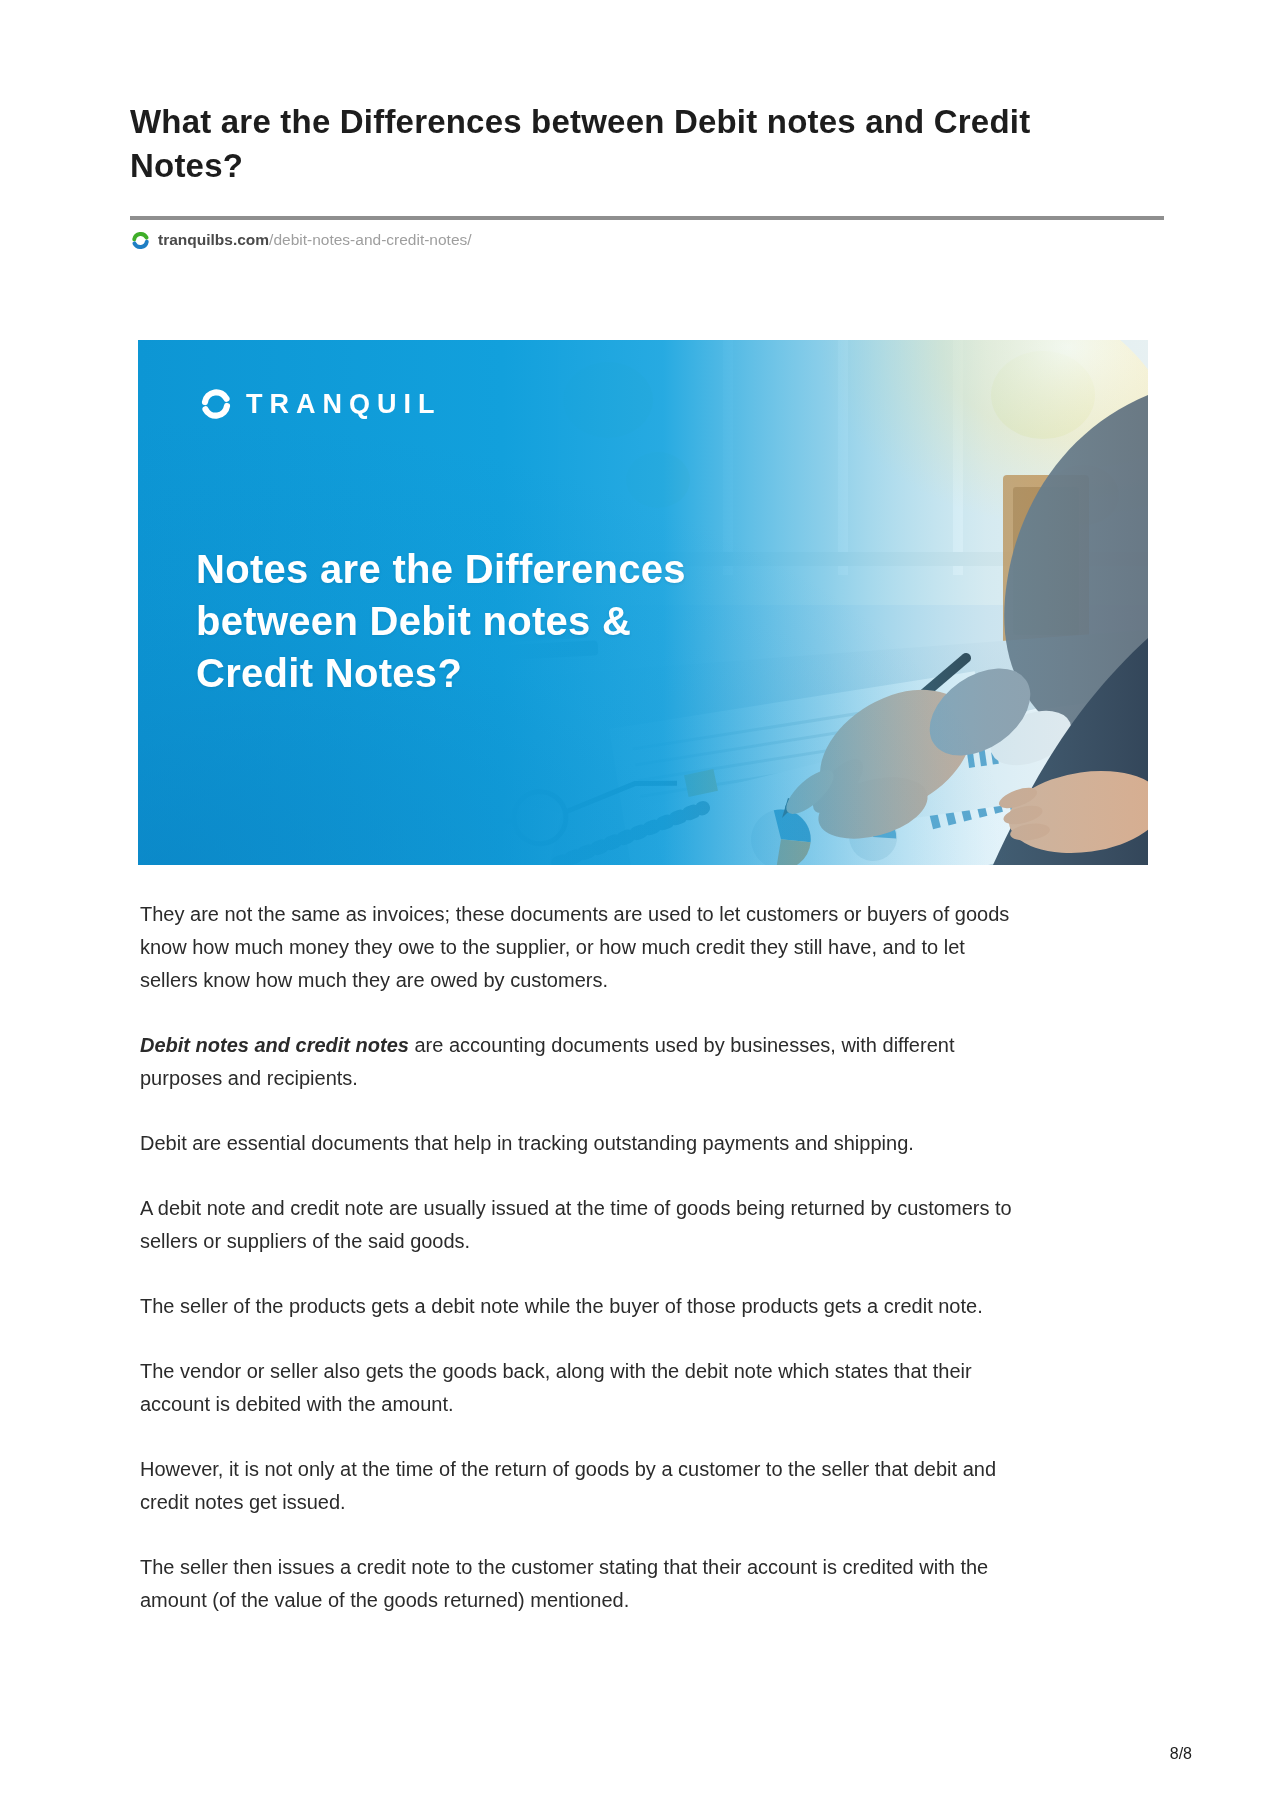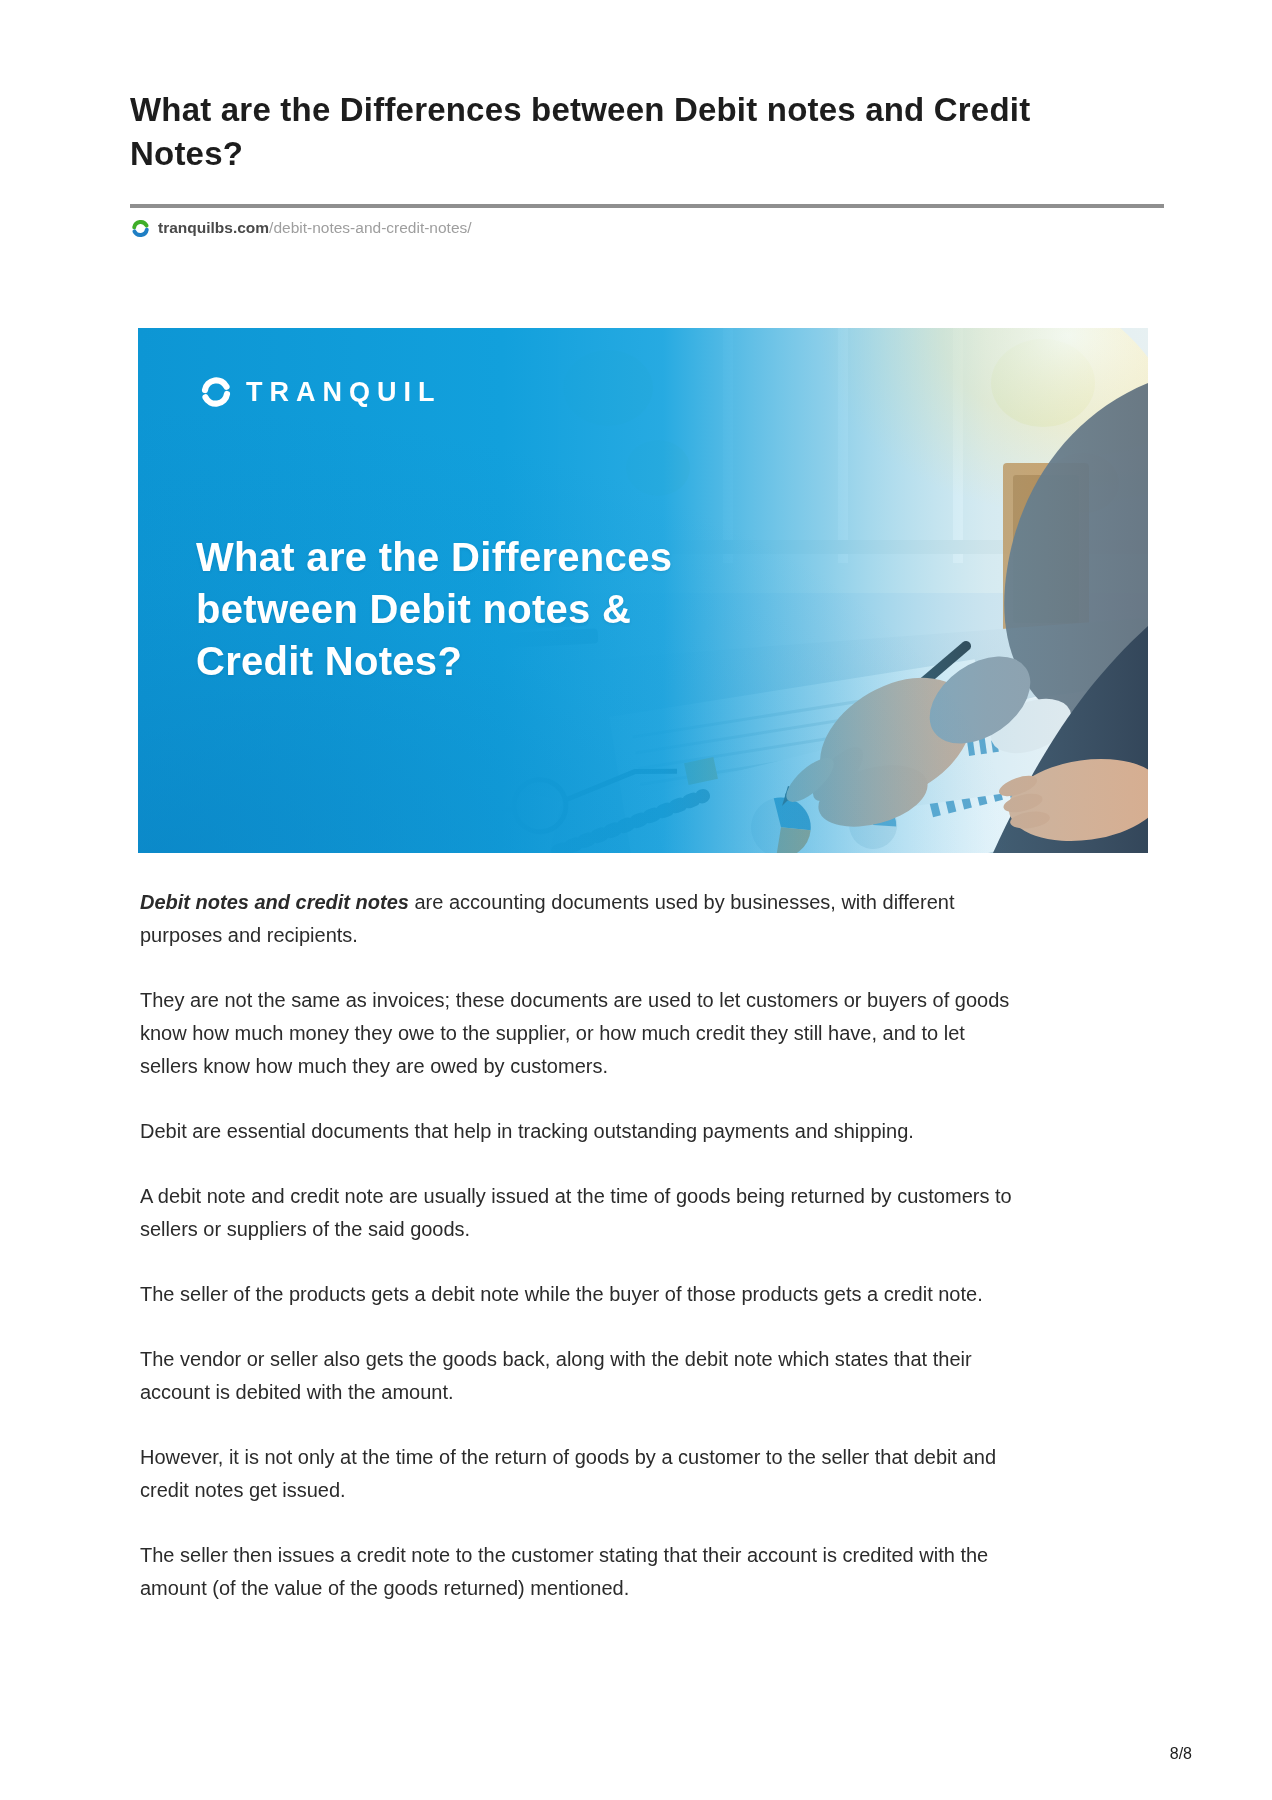--- a/index.html
+++ b/index.html
@@ -1,20 +1,20 @@
 <!DOCTYPE html>
 <html><head>
 <meta charset="utf-8">
 <style>
   html,body{margin:0;padding:0;}
   body{
     width:1272px;height:1800px;position:relative;background:#ffffff;
     font-family:"Liberation Sans", sans-serif;color:#2b2b2b;overflow:hidden;
   }
-  .content{position:absolute;left:130px;top:88px;width:1034px;}
+  .content{position:absolute;left:130px;top:100px;width:1034px;}
   h1.page-title{
     margin:0;font-size:33px;line-height:44px;font-weight:bold;color:#1d1d1d;
     width:945px;letter-spacing:0.2px;
   }
   .rule{margin-top:28px;height:4px;background:#8f8f8f;width:1034px;}
   .source-row{
     margin-top:9px;display:flex;align-items:flex-end;gap:7px;
     font-size:15.5px;line-height:22px;
   }
   .source-domain{font-weight:bold;color:#4a4a4a;}
@@ -221,29 +221,29 @@
       <span style="display:inline-flex;">
         <svg width="36" height="36" viewBox="0 0 36 36">
           <path d="M 7 16 A 11.4 11.4 0 0 1 28.5 12.7" fill="none" stroke="#FFFFFF" stroke-width="6.2" stroke-linecap="round"></path>
           <path d="M 29 20 A 11.4 11.4 0 0 1 7.5 23.3" fill="none" stroke="#FFFFFF" stroke-width="6.2" stroke-linecap="round"></path>
         </svg>
       </span>
       <span class="brand-text">TRANQUIL</span>
     </div>
 
     <div class="hero-title">
-      <div>What are the Differences</div>
+      <div>Notes are the Differences</div>
       <div>between Debit notes &amp;</div>
       <div>Credit Notes?</div>
     </div>
   </div>
 
   <div class="article" id="article-body">
+      <p><span>They are not the same as invoices; these documents are used to let customers or buyers of goods know how much money they owe to the supplier, or how much credit they still have, and to let sellers know how much they are owed by customers.</span></p>
       <p><span style="font-weight: bold; font-style: italic;">Debit notes and credit notes</span><span> are accounting documents used by businesses, with different purposes and recipients.</span></p>
-      <p><span>They are not the same as invoices; these documents are used to let customers or buyers of goods know how much money they owe to the supplier, or how much credit they still have, and to let sellers know how much they are owed by customers.</span></p>
       <p><span>Debit are essential documents that help in tracking outstanding payments and shipping.</span></p>
       <p><span>A </span><span style="font-weight: normal;">debit note and credit note</span><span> are usually issued at the time of goods being returned by customers to sellers or suppliers of the said goods.</span></p>
       <p><span>The seller of the products gets a debit note while the buyer of those products gets a credit note.</span></p>
       <p><span>The vendor or seller also gets the goods back, along with the debit note which states that their account is debited with the amount.</span></p>
       <p><span>However, it is not only at the time of the return of goods by a customer to the seller that debit and credit notes get issued.</span></p>
       <p><span>The seller then issues a credit note to the customer stating that their account is credited with the amount (of the value of the goods returned) mentioned.</span></p>
     </div>
 
 </div>
 

